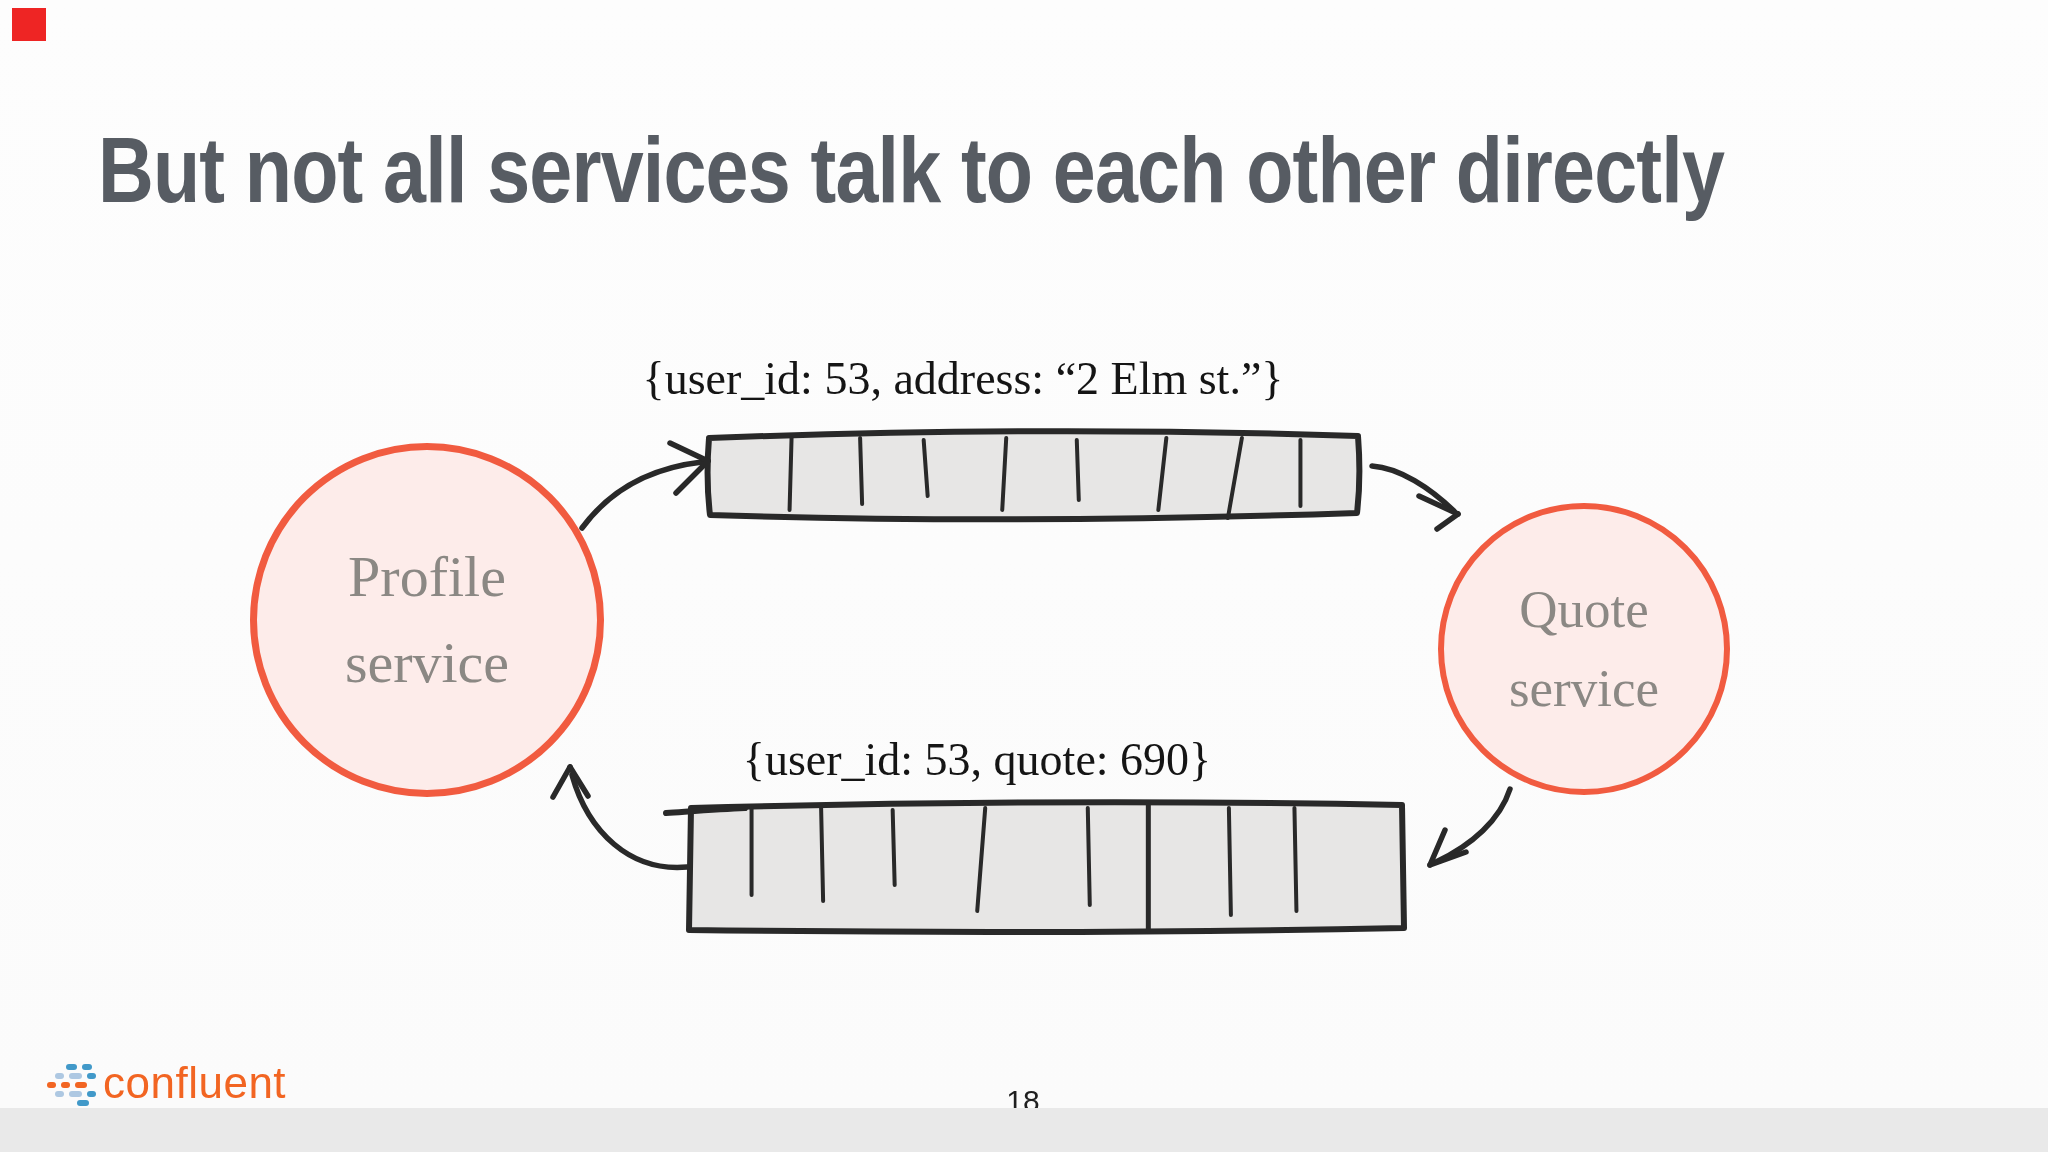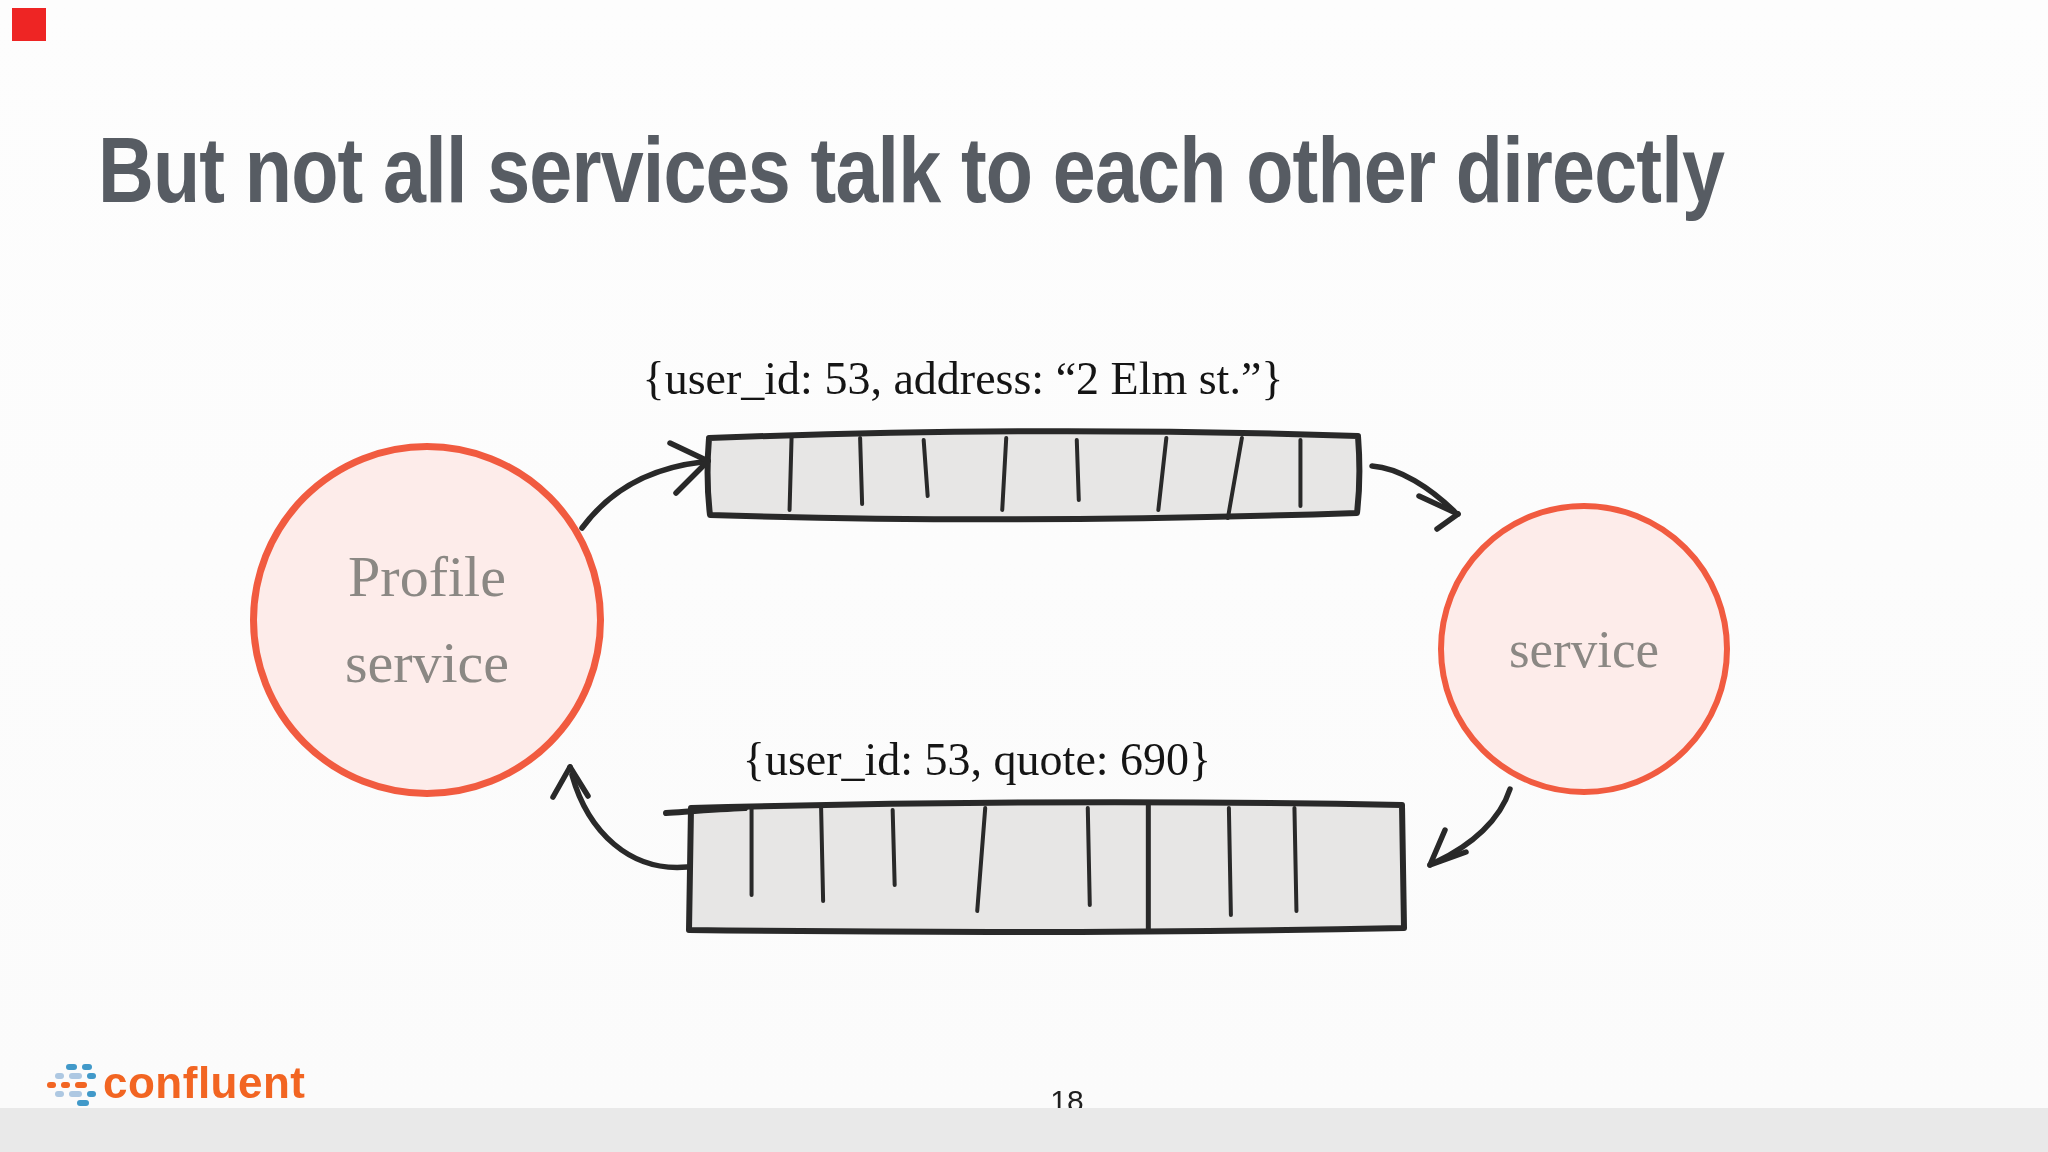--- a/index.html
+++ b/index.html
@@ -25,34 +25,34 @@
     font-family:"Liberation Serif",serif;color:var(--c-circle-text);text-align:left;
   }
   .circle.profile{left:250px;top:443px;width:340px;height:340px;font-size:58px;line-height:86px;}
   .circle.quote{left:1438px;top:503px;width:280px;height:280px;font-size:53px;line-height:79px;border-width:6px;}
   .msg{
     position:absolute;transform:translateX(-50%);white-space:nowrap;
     font-family:"Liberation Serif",serif;font-size:46px;color:#151515;
   }
   .msg.top{left:963px;top:352px;}
   .msg.bottom{left:977px;top:733px;}
-  .logo{position:absolute;left:46px;top:1062px;display:flex;align-items:center;gap:7px;font-weight:bold;}
+  .logo{position:absolute;left:46px;top:1062px;display:flex;align-items:center;gap:7px;}
   .logo-mark{display:flex;flex-direction:column;gap:3px;width:50px;}
   .logo-row{display:flex;gap:5px;height:6px;justify-content:flex-end;}
   .dash{height:6px;border-radius:3px;}
   .dash.b{background:var(--c-brand-blue);}
   .dash.l{background:var(--c-brand-light-blue);}
   .dash.o{background:var(--c-brand-orange);}
   .logo-word{
     font-size:44px;color:var(--c-brand-orange);letter-spacing:.5px;
     font-family:"Liberation Sans",sans-serif;margin-top:-4px;
   }
   .page-num{
     position:absolute;left:1023px;top:1084px;transform:translateX(-50%);
-    font-size:30px;color:#1f1f1f;margin-left:44px;
+    font-size:30px;color:#1f1f1f;
   }
 </style>
 </head>
 <body>
 
 <div class="slide">
 
   <div class="rec-dot"></div>
 
   <h1 class="title">But not all services talk to each other directly</h1>
@@ -108,20 +108,21 @@
       <path class="ink arrow" d="M570,767 L588,796"></path>
     </g>
   </svg>
 
   <div class="circle profile">
     <div>Profile</div>
     <div>service</div>
   </div>
 
   <div class="circle quote">
+    <div>Quote</div>
     <div>service</div>
   </div>
 
   <div class="msg top">{user_id: 53, address: “2 Elm st.”}</div>
   <div class="msg bottom">{user_id: 53, quote: 690}</div>
 
   <div class="logo">
     <div class="logo-mark">
       <div class="logo-row" style="margin-right:4px;">
         <span class="dash b" style="width:11px"></span>

